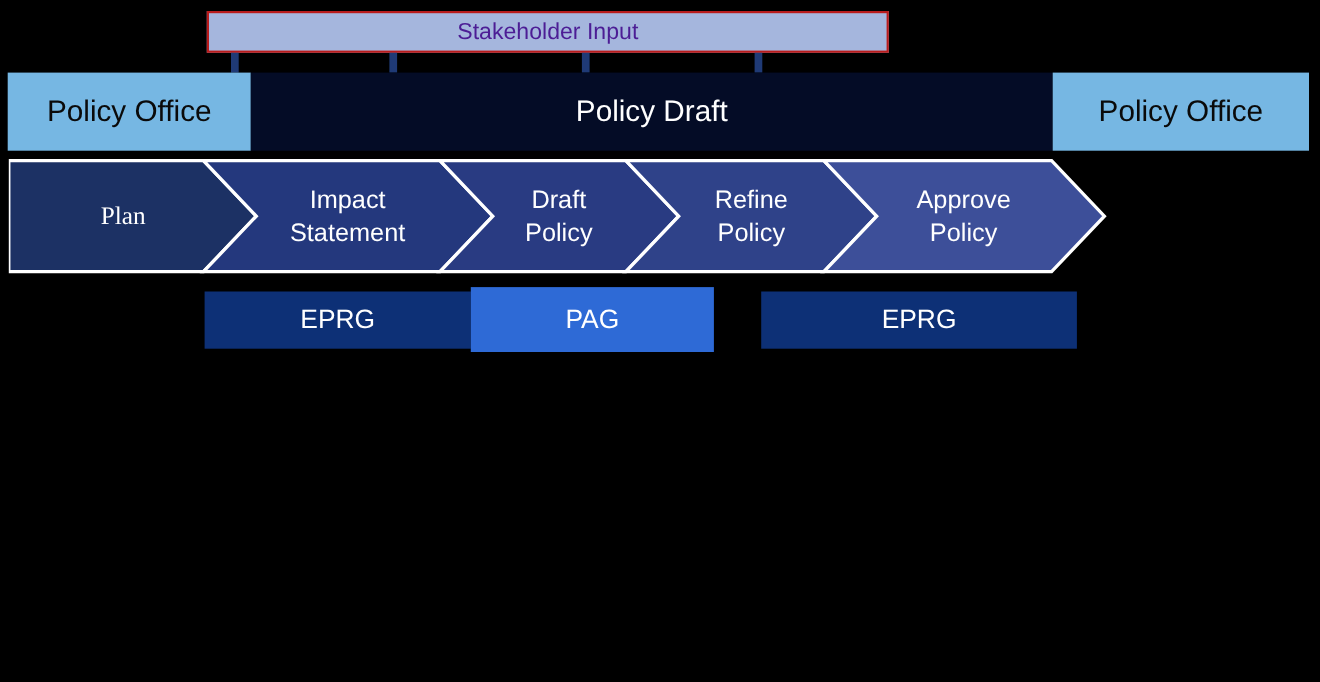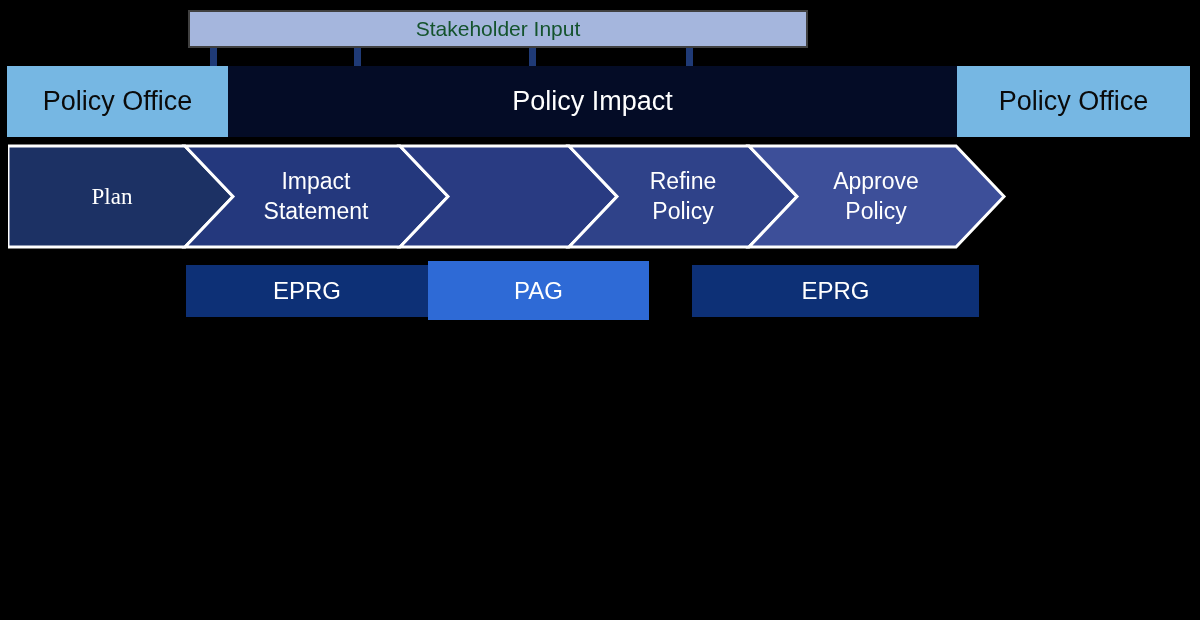--- a/index.html
+++ b/index.html
@@ -14,23 +14,23 @@
   .stage {
     position: relative;
     width: 1200px;
     height: 620px;
     background: #000000;
   }
   .stakeholder-bar {
     position: absolute;
     left: 188px; top: 10px;
     width: 616px; height: 34px;
-    border: 2px solid #404040;
+    border: 2px solid #b91c1c;
     display: flex; align-items: center; justify-content: center;
-    color: #14532d;
+    color: #4c1d95;
     font-size: 21px;
   }
   .tick {
     position: absolute;
     top: 48px;
     width: 7px; height: 18px;
   }
   .tick1 { left: 210px; }
   .tick2 { left: 354px; }
   .tick3 { left: 529px; }
@@ -85,34 +85,35 @@
 
   <div class="stakeholder-bar" style="background-color: rgb(165, 182, 221);">Stakeholder Input</div>
 
   <div class="tick tick1" style="background-color: rgb(31, 58, 118);"></div>
   <div class="tick tick2" style="background-color: rgb(31, 58, 118);"></div>
   <div class="tick tick3" style="background-color: rgb(31, 58, 118);"></div>
   <div class="tick tick4" style="background-color: rgb(31, 58, 118);"></div>
 
   <div class="role-row-box office office-left" style="background-color: rgb(118, 183, 227);">Policy Office</div>
 
-  <div class="role-row-box owner-bar" style="background-color: rgb(4, 12, 38);">Policy Impact</div>
+  <div class="role-row-box owner-bar" style="background-color: rgb(4, 12, 38);">Policy Draft</div>
 
   <div class="role-row-box office office-right" style="background-color: rgb(118, 183, 227);">Policy Office</div>
 
   <div class="chevron-band">
     <svg width="1000" height="105" viewBox="0 0 1000 105">
       <polygon points="0,2 177,2 225,52.5 177,103 0,103" stroke="#FFFFFF" stroke-width="3" stroke-linejoin="miter" style="fill: rgb(28, 49, 100);"></polygon>
       <polygon points="177,2 392,2 440,52.5 392,103 177,103 225,52.5" stroke="#FFFFFF" stroke-width="3" stroke-linejoin="miter" style="fill: rgb(36, 56, 125);"></polygon>
       <polygon points="392,2 561,2 609,52.5 561,103 392,103 440,52.5" stroke="#FFFFFF" stroke-width="3" stroke-linejoin="miter" style="fill: rgb(41, 59, 130);"></polygon>
       <polygon points="561,2 741,2 789,52.5 741,103 561,103 609,52.5" stroke="#FFFFFF" stroke-width="3" stroke-linejoin="miter" style="fill: rgb(47, 66, 137);"></polygon>
       <polygon points="741,2 948,2 996,52.5 948,103 741,103 789,52.5" stroke="#FFFFFF" stroke-width="3" stroke-linejoin="miter" style="fill: rgb(61, 79, 153);"></polygon>
     </svg>
     <div class="chev-label c0">Plan</div>
     <div class="chev-label c1">Impact Statement</div>
+    <div class="chev-label c2">Draft Policy</div>
     <div class="chev-label c3">Refine Policy</div>
     <div class="chev-label c4">Approve Policy</div>
   </div>
 
   <div class="gov-box gov0" style="background-color: rgb(13, 48, 118);">EPRG</div>
   <div class="gov-box gov1" style="background-color: rgb(46, 106, 214);">PAG</div>
   <div class="gov-box gov2" style="background-color: rgb(13, 48, 118);">EPRG</div>
 
 </div>
 

